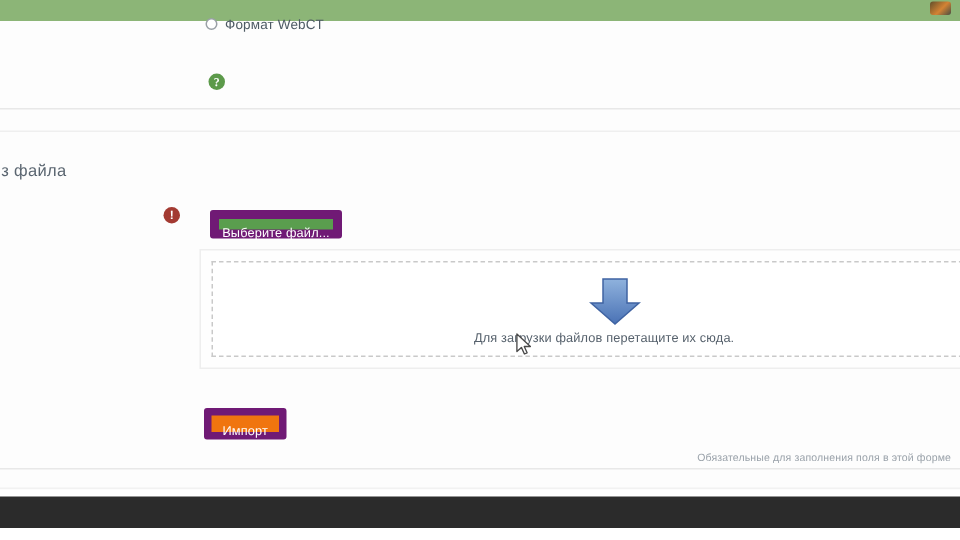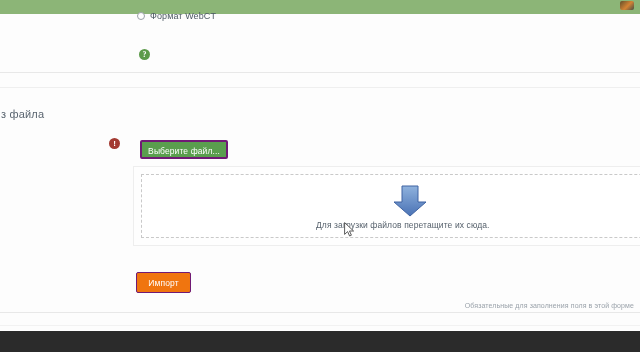--- a/index.html
+++ b/index.html
@@ -41,40 +41,40 @@
   .section-title{position:absolute;left:-52px;top:94px;font-size:11px;color:#5a6570;
     white-space:nowrap;letter-spacing:.2px;}
 
   
   .req-mark{position:absolute;left:109px;top:124px;width:11px;height:11px;border-radius:50%;
     background:#a33a32;color:#fff;font-size:8px;line-height:11px;text-align:center;
     font-weight:bold;}
 
   
   .choose-btn{position:absolute;left:140px;top:126px;width:88px;height:19px;
-    background:#5a9e4e;border:2px solid #701a75;border-radius:2px;color:#fff;
+    background:#5a9e4e;border:6px solid #701a75;border-radius:2px;color:#fff;
     font-size:8.5px;line-height:19px;text-align:center;box-sizing:border-box;
     cursor:pointer;letter-spacing:.1px;}
 
   .maxsize{position:absolute;left:233px;top:131px;font-size:8.5px;color:#5d6b77;
     white-space:nowrap;letter-spacing:.1px;}
 
   
   .filepanel{position:absolute;left:133px;top:152px;width:530px;height:80px;
     background:#fefefe;border:1px solid #eeeeee;box-sizing:border-box;}
   .dropzone{position:absolute;left:7px;top:7px;right:-60px;height:64px;
     border:1px dashed #c9c9c9;box-sizing:border-box;background:#ffffff;}
 
   .dz-arrow{position:absolute;left:392px;top:171px;width:36px;height:32px;}
   .dz-text{position:absolute;left:316px;top:206px;font-size:8.5px;color:#56616c;
     white-space:nowrap;letter-spacing:.1px;}
 
   
   .import-btn{position:absolute;left:136px;top:258px;width:55px;height:21px;
-    background:#f0750f;border:1px solid #701a75;border-radius:2px;color:#fff;
+    background:#f0750f;border:5px solid #701a75;border-radius:2px;color:#fff;
     font-size:8.5px;line-height:21px;text-align:center;box-sizing:border-box;
     cursor:pointer;letter-spacing:.1px;}
 
   
   .footnote{position:absolute;right:6px;top:288px;font-size:7px;color:#9aa2aa;
     white-space:nowrap;letter-spacing:.1px;}
 
   
   .darkbar{position:absolute;left:0;top:331px;width:640px;height:21px;background:#2b2b2b;}
   .bottomstrip{position:absolute;left:0;top:352px;width:640px;height:8px;background:#ffffff;}

